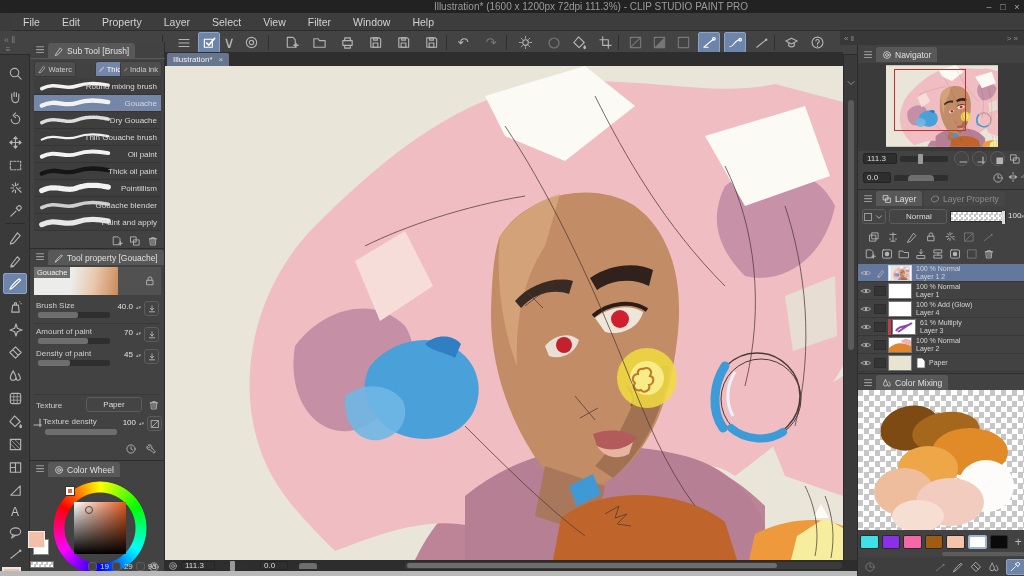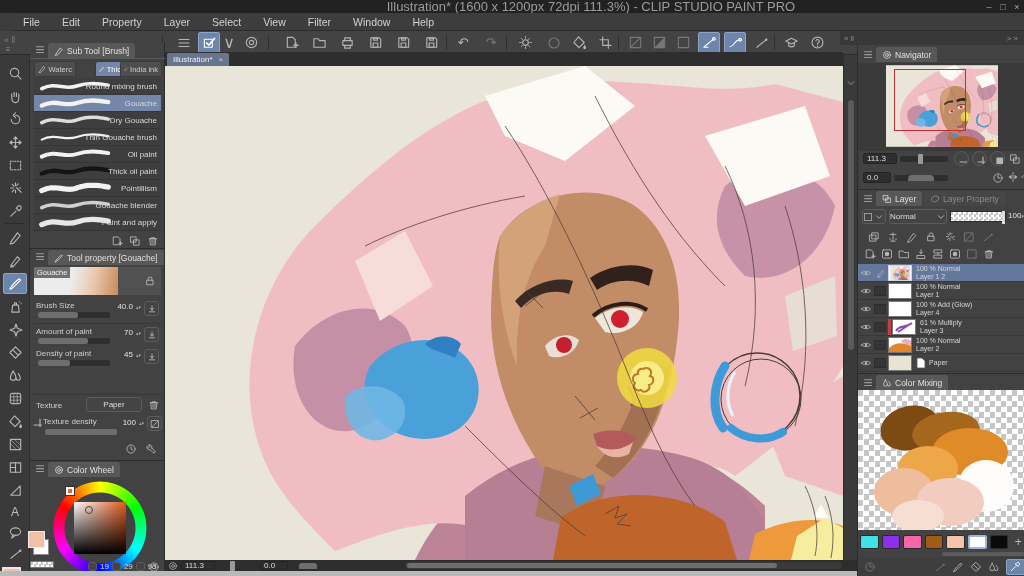--- a/index.html
+++ b/index.html
@@ -7,21 +7,21 @@
     font-family:"Liberation Sans","DejaVu Sans",sans-serif;color:#c8c8c8}
   .abs{position:absolute}
   .ic{display:flex;align-items:center;justify-content:center;color:#b4b4b4}
   svg.s{width:15px;height:15px;fill:none;stroke:currentColor;stroke-width:1.2;stroke-linecap:round;stroke-linejoin:round}
   svg.s.small{width:12px;height:12px}
   svg.s.tiny{width:10px;height:10px}
   .sel-blue{background:#6d85aa;border:1px solid #8fa3c2;border-radius:2px;color:#fff}
   .graytxt{color:#777}
   
   #titlebar{left:0;top:0;width:1024px;height:13px;background:#222;display:flex;align-items:center}
-  #titlebar .t{flex:1;text-align:center;font-size:13px;color:#9b9b9b;padding-left:200px}
+  #titlebar .t{flex:1;text-align:center;font-size:10px;color:#9b9b9b;padding-left:200px}
   #titlebar .wc{width:14px;font-size:9px;color:#aaa;text-align:center}
   #menubar{left:12px;top:13px;width:1024px;height:18px;background:#3d3d3d;display:flex;align-items:center;border-bottom:1px solid #2c2c2c}
   #menubar span{font-size:10.5px;color:#d2d2d2;padding:0 11px}
   
   #toolbar{left:0;top:31px;width:1024px;height:24px;background:#434343;border-bottom:1px solid #2b2b2b}
   .tbi{position:absolute;top:1px;width:22px;height:21px}
   .tbsep{position:absolute;top:4px;width:1px;height:15px;background:#2f2f2f}
   
   #toolstrip{left:0;top:55px;width:30px;height:521px;background:#3a3a3a;border-right:1px solid #2c2c2c}
   .lt{position:absolute;left:3px;width:24px;height:21px}
@@ -955,21 +955,21 @@
       </svg>
     <span>Layer Property</span>
   </div>
   <div class="abs" style="left:0;top:161px;width:167px;height:22px">
     <div class="sqbtn abs" style="left:4px;top:3px;width:24px;height:15px;gap:2px">
       <span style="width:8px;height:8px;border:1px solid #999;display:block"></span>
       <svg class="s tiny">
           <use href="#s-chev"></use>
         </svg>
     </div>
-    <div class="sqbtn abs" style="left:31px;top:3px;width:58px;height:15px;justify-content:space-between;padding:0 0;font-size:8px;color:#ddd">
+    <div class="sqbtn abs" style="left:31px;top:3px;width:58px;height:15px;justify-content:space-between;padding:0 16px;font-size:8px;color:#ddd">
       <span>Normal</span>
       <svg class="s tiny">
           <use href="#s-chev"></use>
         </svg>
     </div>
     <div class="checker abs" style="left:92px;top:5px;width:56px;height:11px;background-size:5px 5px;border:1px solid #2a2a2a">
       <div class="abs" style="right:0;top:-1px;width:3px;height:13px;background:#ddd"></div>
     </div>
     <div class="abs" style="left:150px;top:5px;font-size:8px;color:#e0e0e0">100</div>
     <div class="stepper abs" style="left:161px;top:4px;height:12px">▴▾</div>

